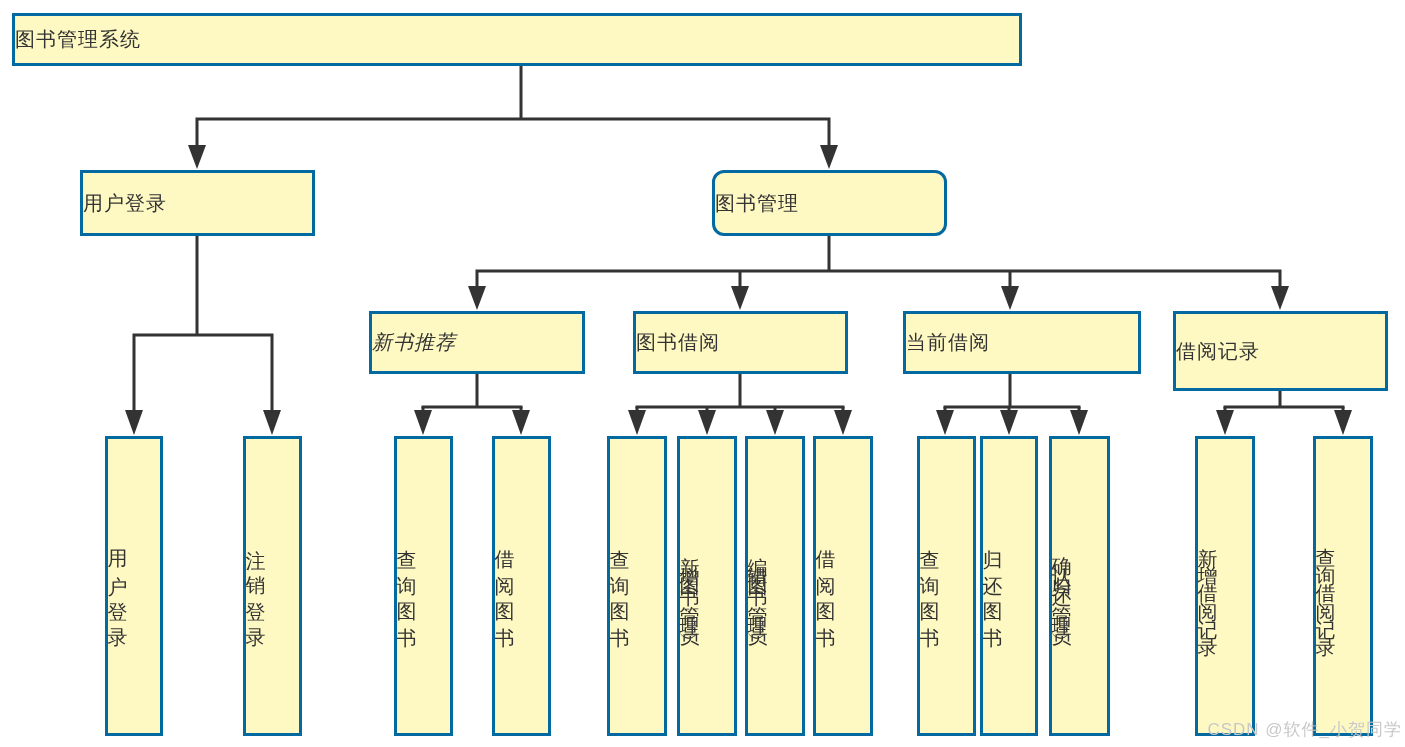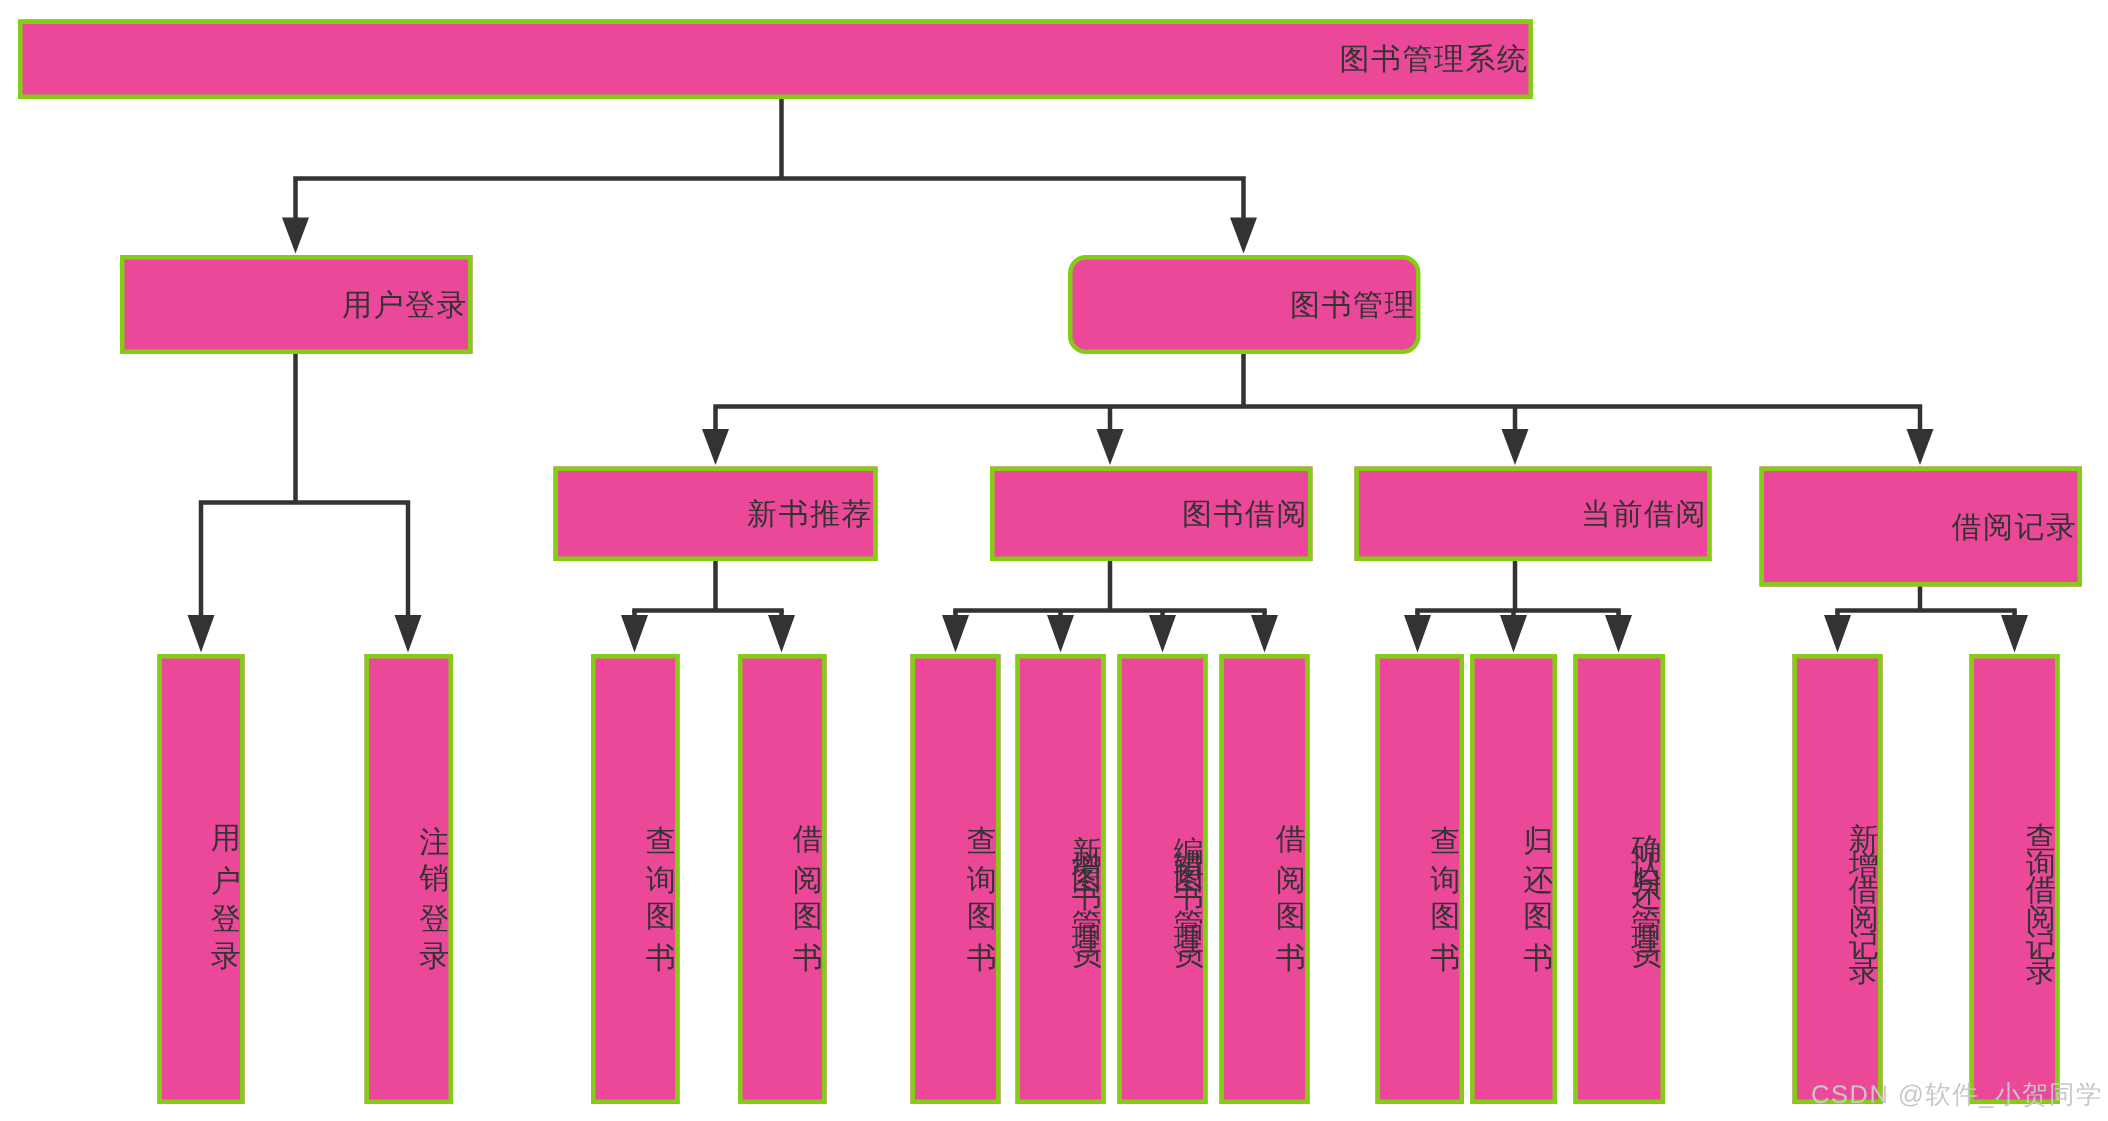--- a/index.html
+++ b/index.html
@@ -7,40 +7,40 @@
     position:relative;
     width:1405px; height:747px;
     background:#ffffff;
     overflow:hidden;
     font-family:"Liberation Sans","DejaVu Sans",sans-serif;
   }
   svg.connectors { position:absolute; left:0; top:0; z-index:1; }
   .hbox, .vbox {
     position:absolute;
     box-sizing:border-box;
-    background:#ec4899;
-    border:3px solid #84cc16;
-    display:flex; align-items:center; justify-content:flex-end;
+    background:#fef9c3;
+    border:3px solid #0369a1;
+    display:flex; align-items:center; justify-content:flex-start;
     color:#333333;
     z-index:2;
   }
   .hbox { font-size:20px; letter-spacing:1px; }
   .vbox { font-size:20px; }
   .vbox .lbl {
     writing-mode:vertical-rl;
     text-orientation:mixed;
     line-height:1;
     white-space:nowrap;
   }
   
   .n-root   { left:12px;  top:13px;  width:1010px; height:53px; }
   .n-l2a    { left:80px;  top:170px; width:235px;  height:66px; }
   .n-l2b    { left:712px; top:170px; width:235px;  height:66px;border-radius:12px; }
-  .n-l3a    { left:369px; top:311px; width:216px;  height:63px; }
-  .n-l3b    { left:633px; top:311px; width:215px;  height:63px;margin-left:27px; }
+  .n-l3a    { left:369px; top:311px; width:216px;  height:63px;font-style:italic; }
+  .n-l3b    { left:633px; top:311px; width:215px;  height:63px; }
   .n-l3c    { left:903px; top:311px; width:238px;  height:63px; }
   .n-l3d    { left:1173px;top:311px; width:215px;  height:80px; }
   .leaf     { top:436px; height:300px; }
   .lf-1  { left:105px;  width:58px; }
   .lf-2  { left:243px;  width:59px; }
   .lf-3  { left:394px;  width:59px; }
   .lf-4  { left:492px;  width:59px; }
   .lf-5  { left:607px;  width:60px; }
   .lf-6  { left:677px;  width:60px; }
   .lf-7  { left:745px;  width:60px; }

